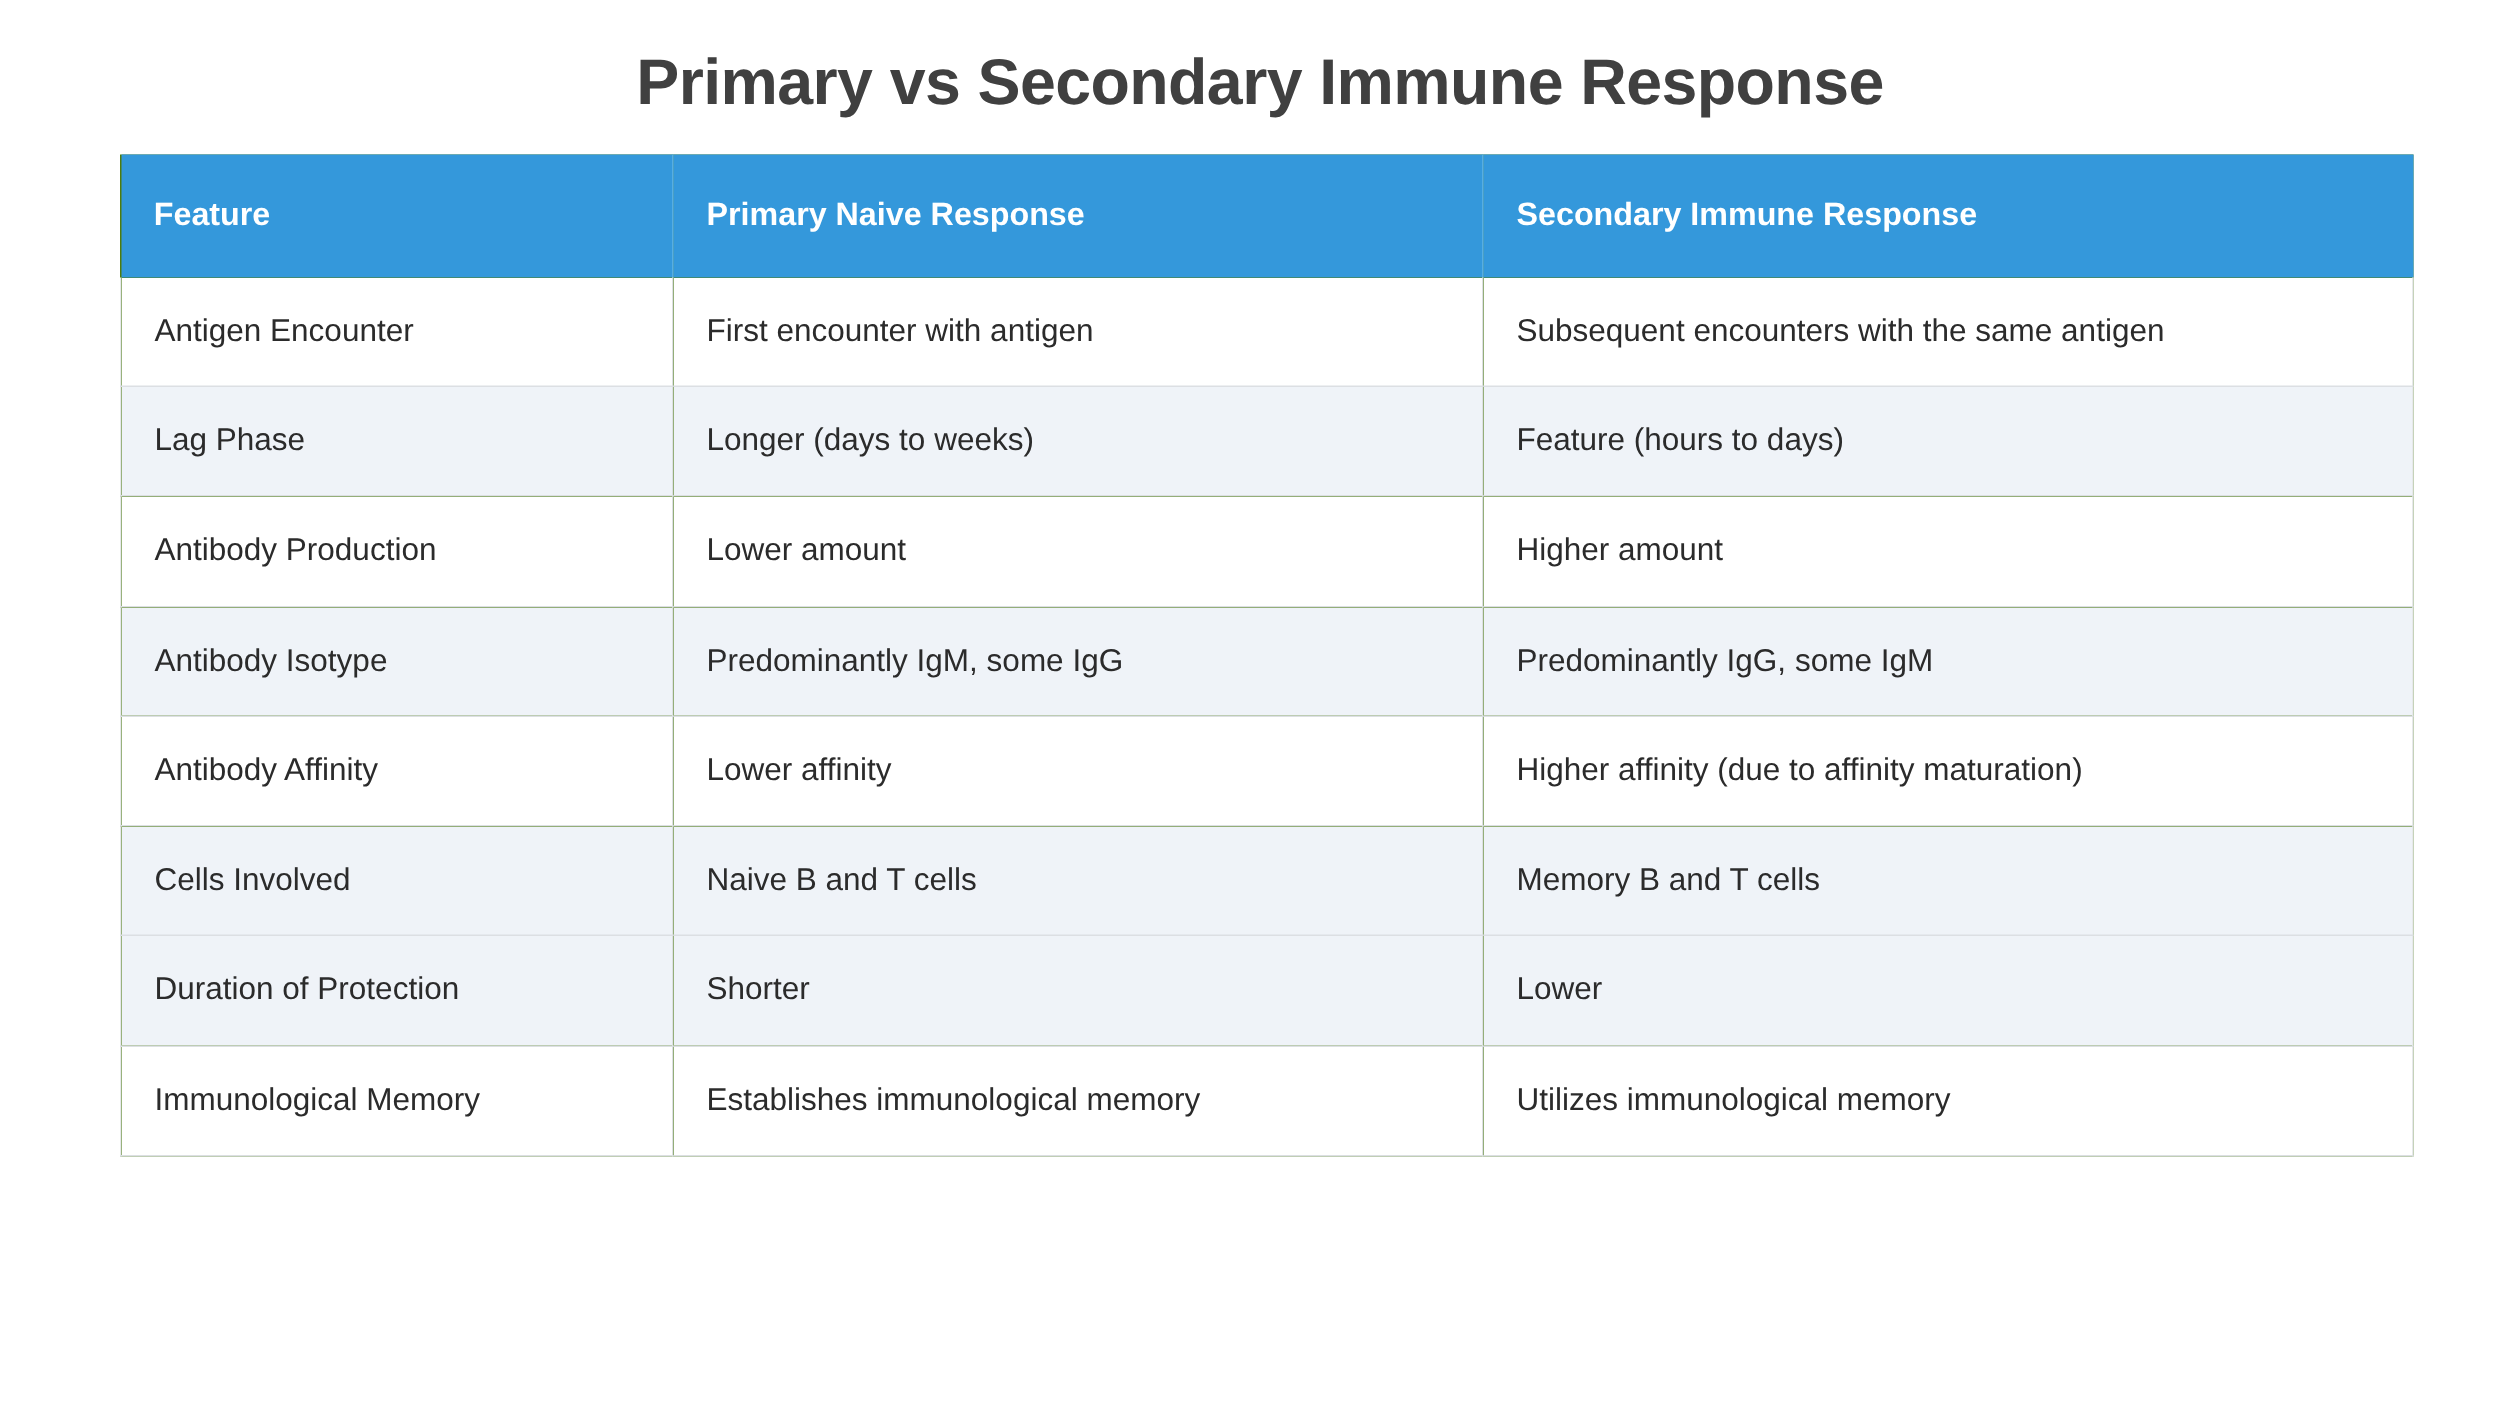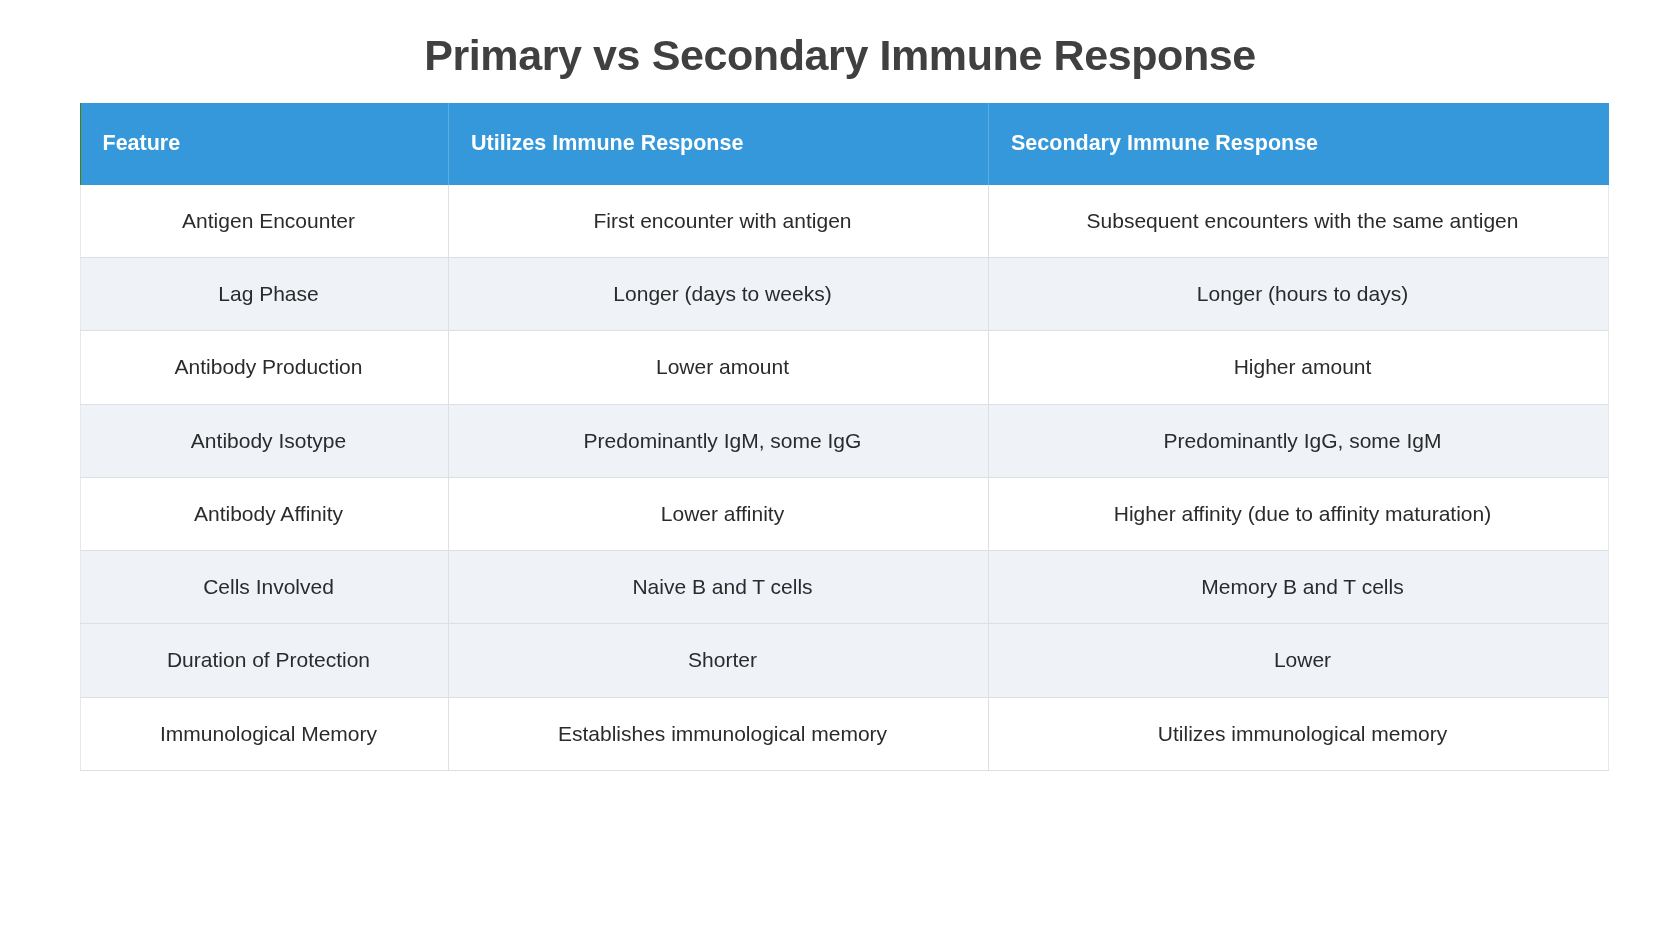--- a/index.html
+++ b/index.html
@@ -66,21 +66,21 @@
     box-sizing: border-box;
     height: 82px;
   }
   thead th:last-child {
     border-right: none;
   }
 
   tbody td {
     font-size: 21px;
     color: #2b2b2b;
-    text-align: center;
+    text-align: left;
     padding: 23px 14px 23px 22px;
     border-bottom: 1px solid #dcdfe3;
     border-right: 1px solid #dcdfe3;
     border-left: 1px solid #e6e8eb;
     vertical-align: middle;
     box-sizing: border-box;
     height: 73px;
     line-height: 1.25;
     white-space: nowrap;
     overflow: hidden;
@@ -113,34 +113,34 @@
   <div class="table-wrap">
     <table class="compare-table">
       <colgroup>
         <col class="c1">
         <col class="c2">
         <col class="c3">
       </colgroup>
       <thead>
         <tr>
           <th>Feature</th>
-          <th>Utilizes Immune Response</th>
+          <th>Primary Naive Response</th>
           <th>Secondary Immune Response</th>
         </tr>
       </thead>
       <tbody>
         <tr class="odd">
           <td>Antigen Encounter</td>
           <td>First encounter with antigen</td>
           <td>Subsequent encounters with the same antigen</td>
         </tr>
         <tr class="even">
           <td>Lag Phase</td>
           <td>Longer (days to weeks)</td>
-          <td>Longer (hours to days)</td>
+          <td>Feature (hours to days)</td>
         </tr>
         <tr class="odd">
           <td>Antibody Production</td>
           <td>Lower amount</td>
           <td>Higher amount</td>
         </tr>
         <tr class="even">
           <td>Antibody Isotype</td>
           <td>Predominantly IgM, some IgG</td>
           <td>Predominantly IgG, some IgM</td>

